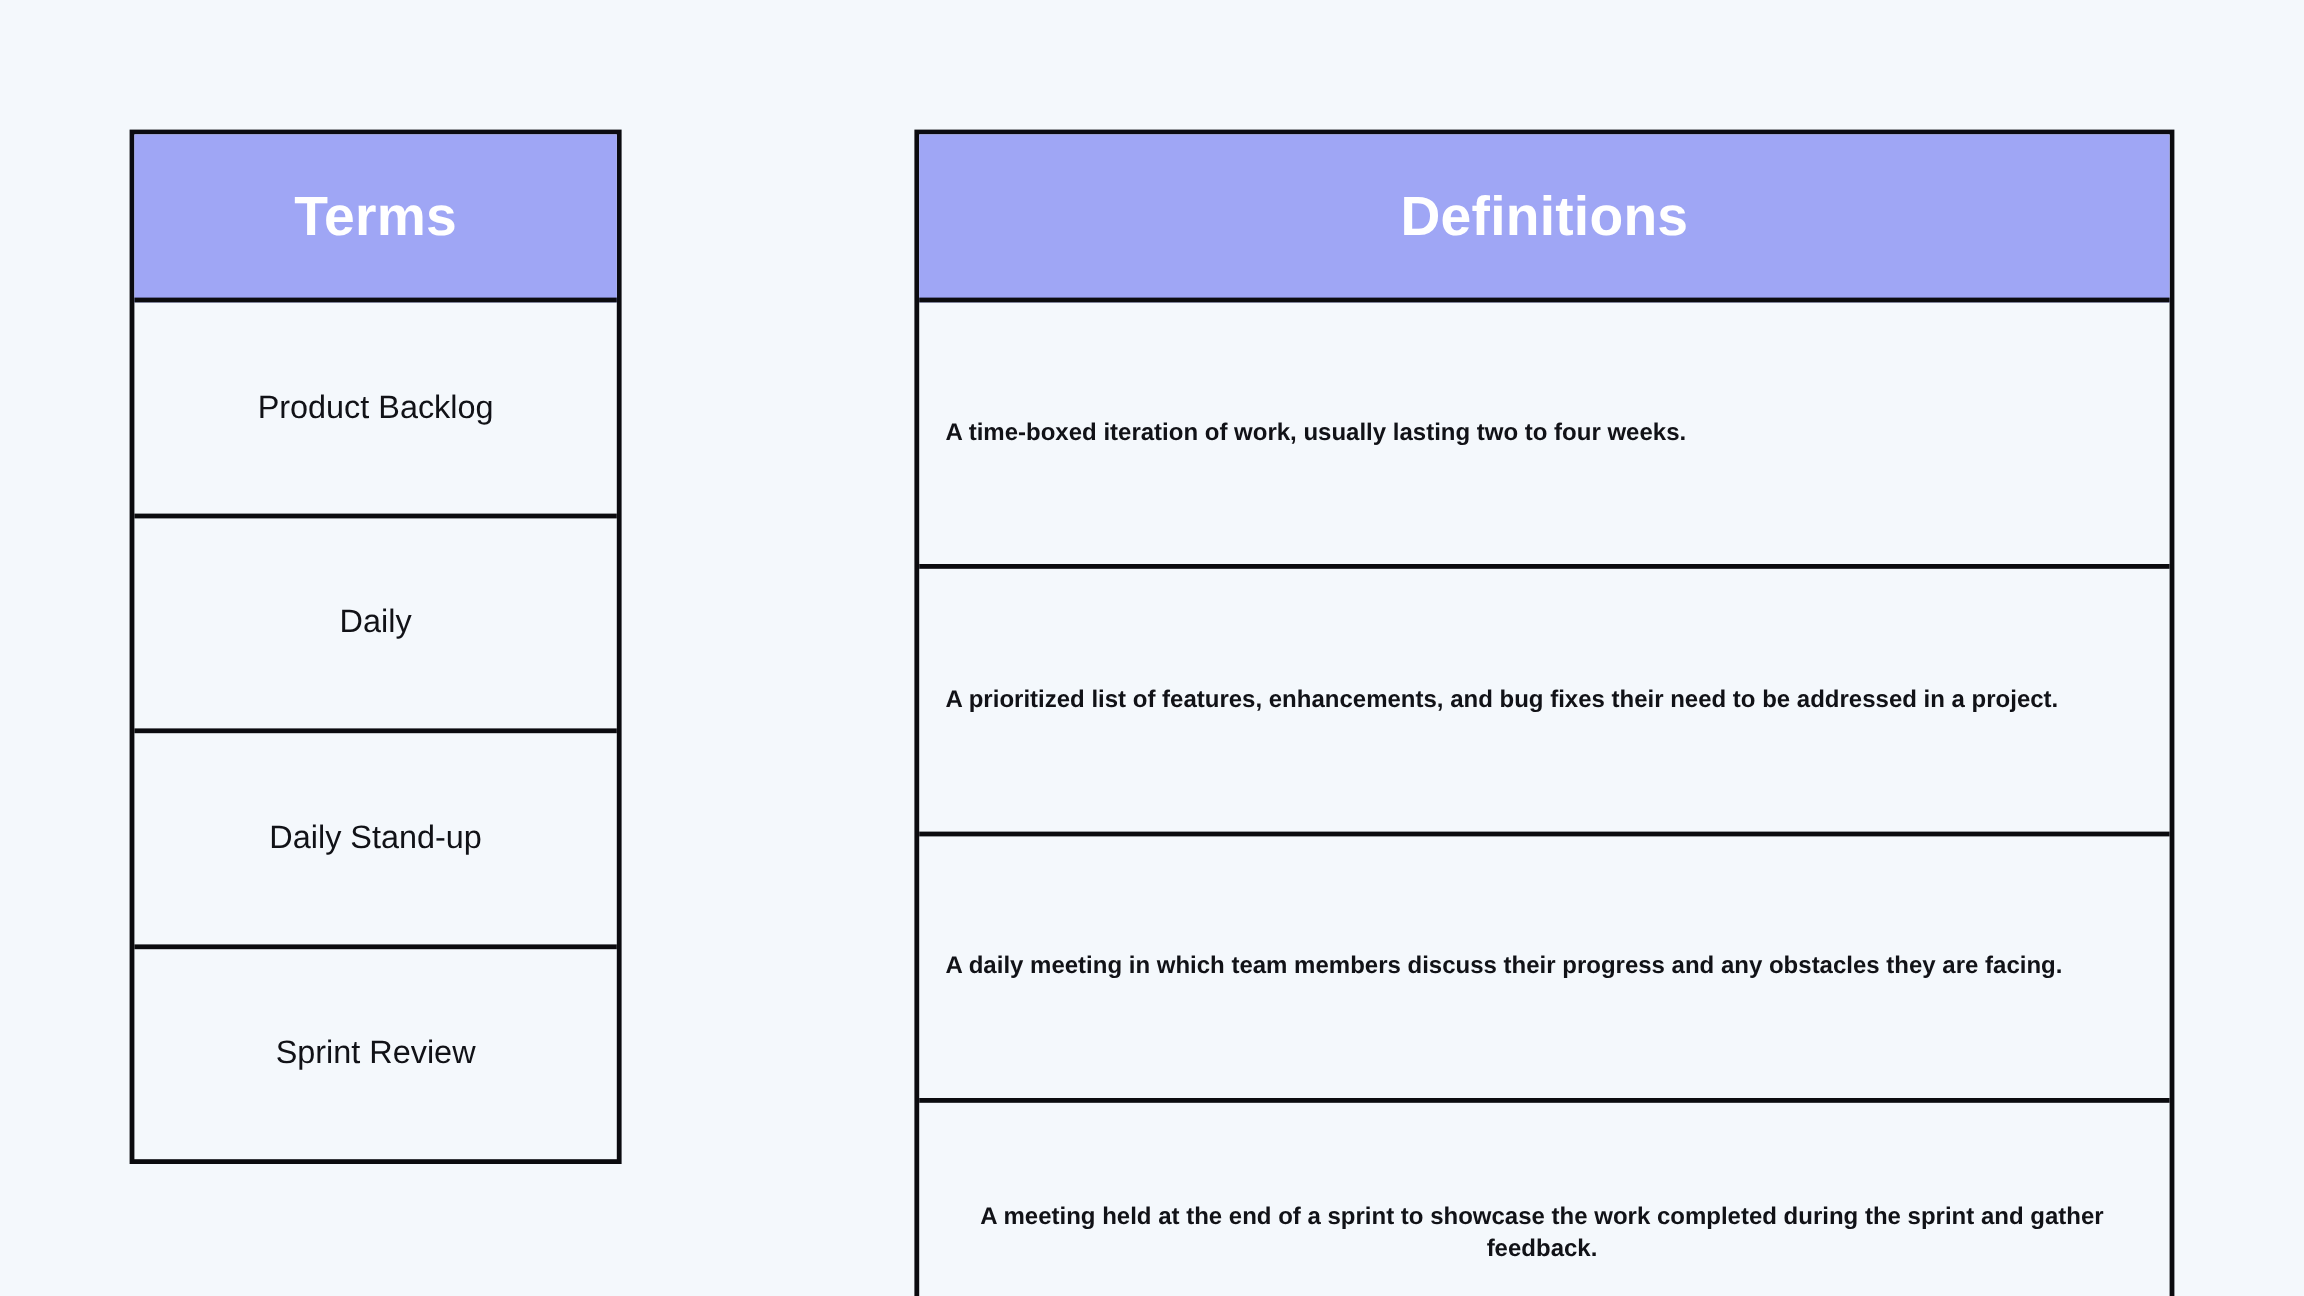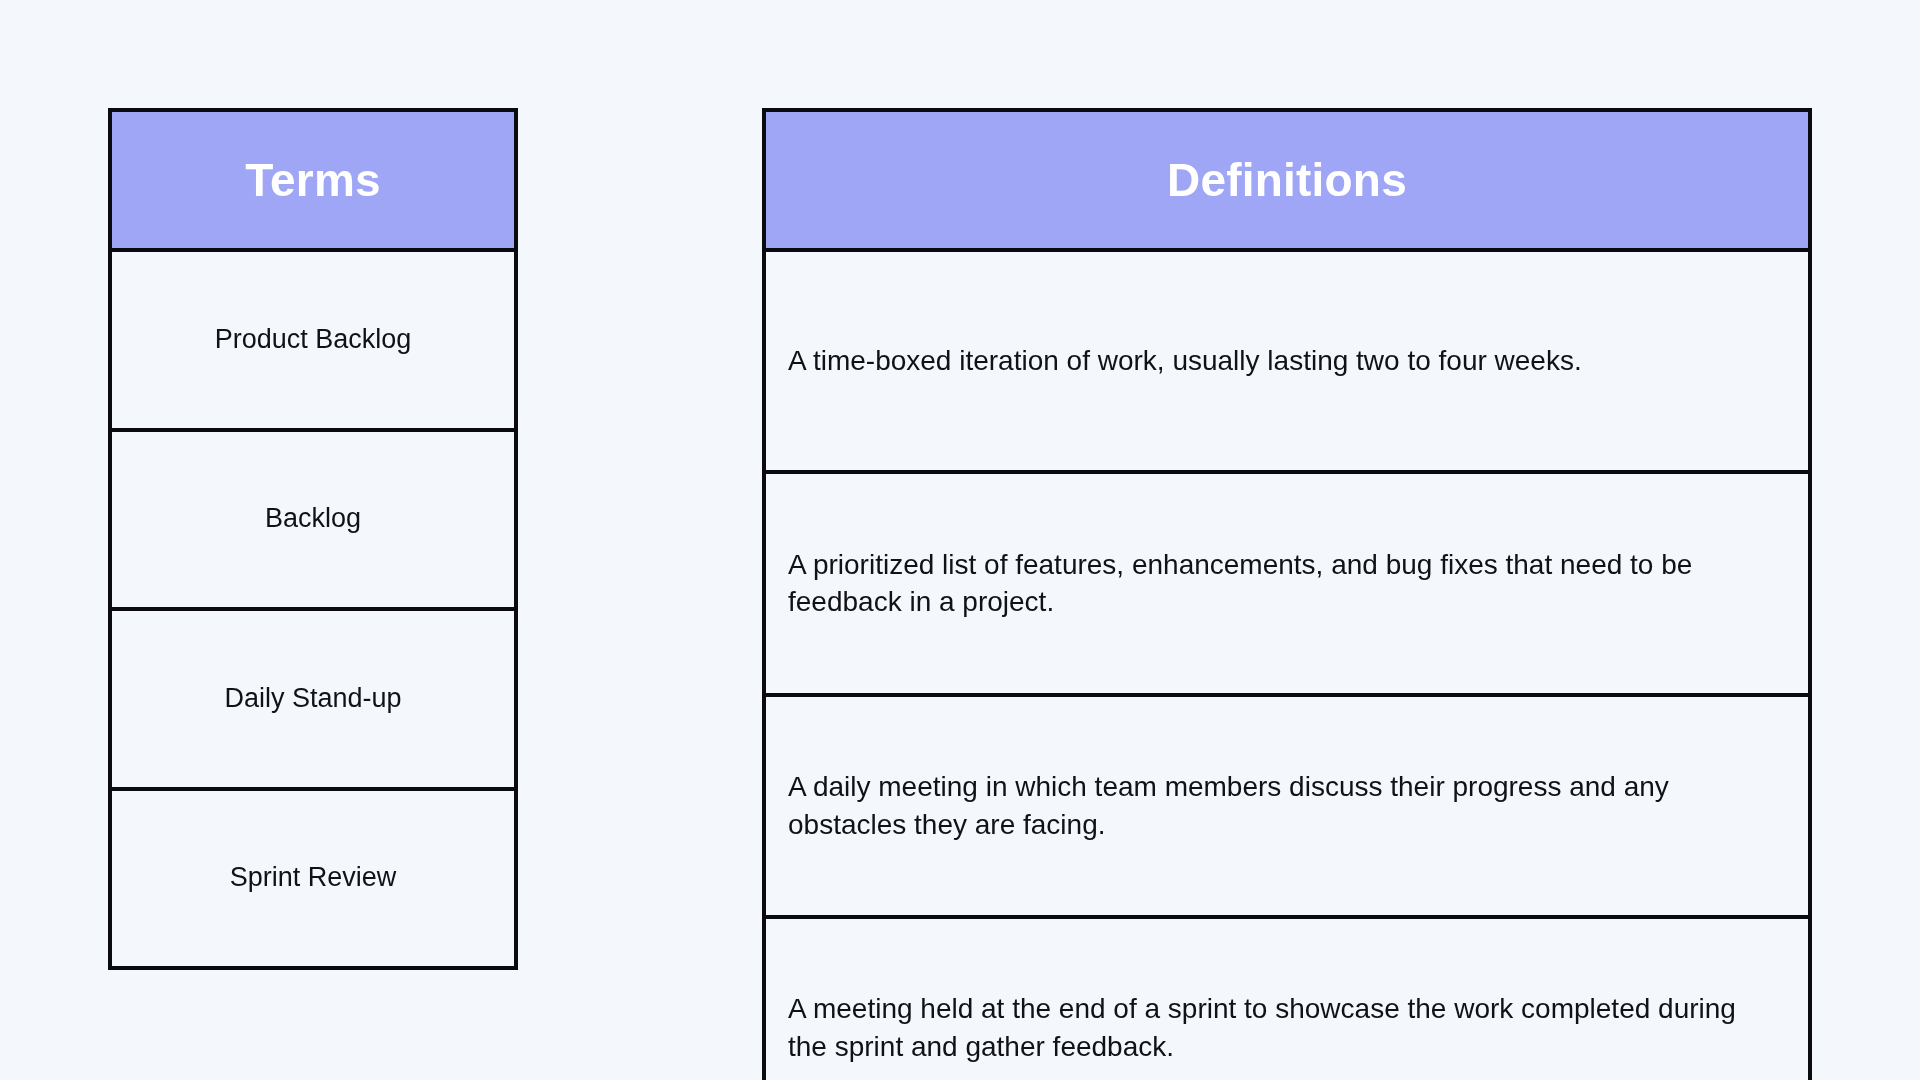--- a/index.html
+++ b/index.html
@@ -71,58 +71,58 @@
     font-size: 27px;
     font-weight: normal;
     color: #111217;
     line-height: 1.25;
     padding: 0 14px;
   }
   .def-row {
     justify-content: flex-start;
   }
   .def-text {
-    font-size: 28px;
-    font-weight: normal;
+    font-size: 20px;
+    font-weight: bold;
     color: #111217;
     line-height: 1.34;
     padding: 0 26px 0 22px;
-    text-align: left;
+    text-align: center;
   }
 </style>
 </head>
 <body>
 
 <div class="board">
 
   <div class="table" id="terms-table">
     <div class="table-header">Terms</div>
 
     <div class="row term-row">
       <div class="term-text">Product Backlog</div>
     </div>
     <div class="row term-row">
-      <div class="term-text">Backlog</div>
+      <div class="term-text">Daily</div>
     </div>
     <div class="row term-row">
       <div class="term-text">Daily Stand-up</div>
     </div>
     <div class="row term-row">
       <div class="term-text">Sprint Review</div>
     </div>
   </div>
 
   <div class="table" id="definitions-table">
     <div class="table-header">Definitions</div>
 
     <div class="row def-row">
       <div class="def-text">A time-boxed iteration of work, usually lasting two to four weeks.</div>
     </div>
     <div class="row def-row">
-      <div class="def-text">A prioritized list of features, enhancements, and bug fixes that need to be feedback in a project.</div>
+      <div class="def-text">A prioritized list of features, enhancements, and bug fixes their need to be addressed in a project.</div>
     </div>
     <div class="row def-row">
       <div class="def-text">A daily meeting in which team members discuss their progress and any obstacles they are facing.</div>
     </div>
     <div class="row def-row">
       <div class="def-text">A meeting held at the end of a sprint to showcase the work completed during the sprint and gather feedback.</div>
     </div>
   </div>
 
 </div>

